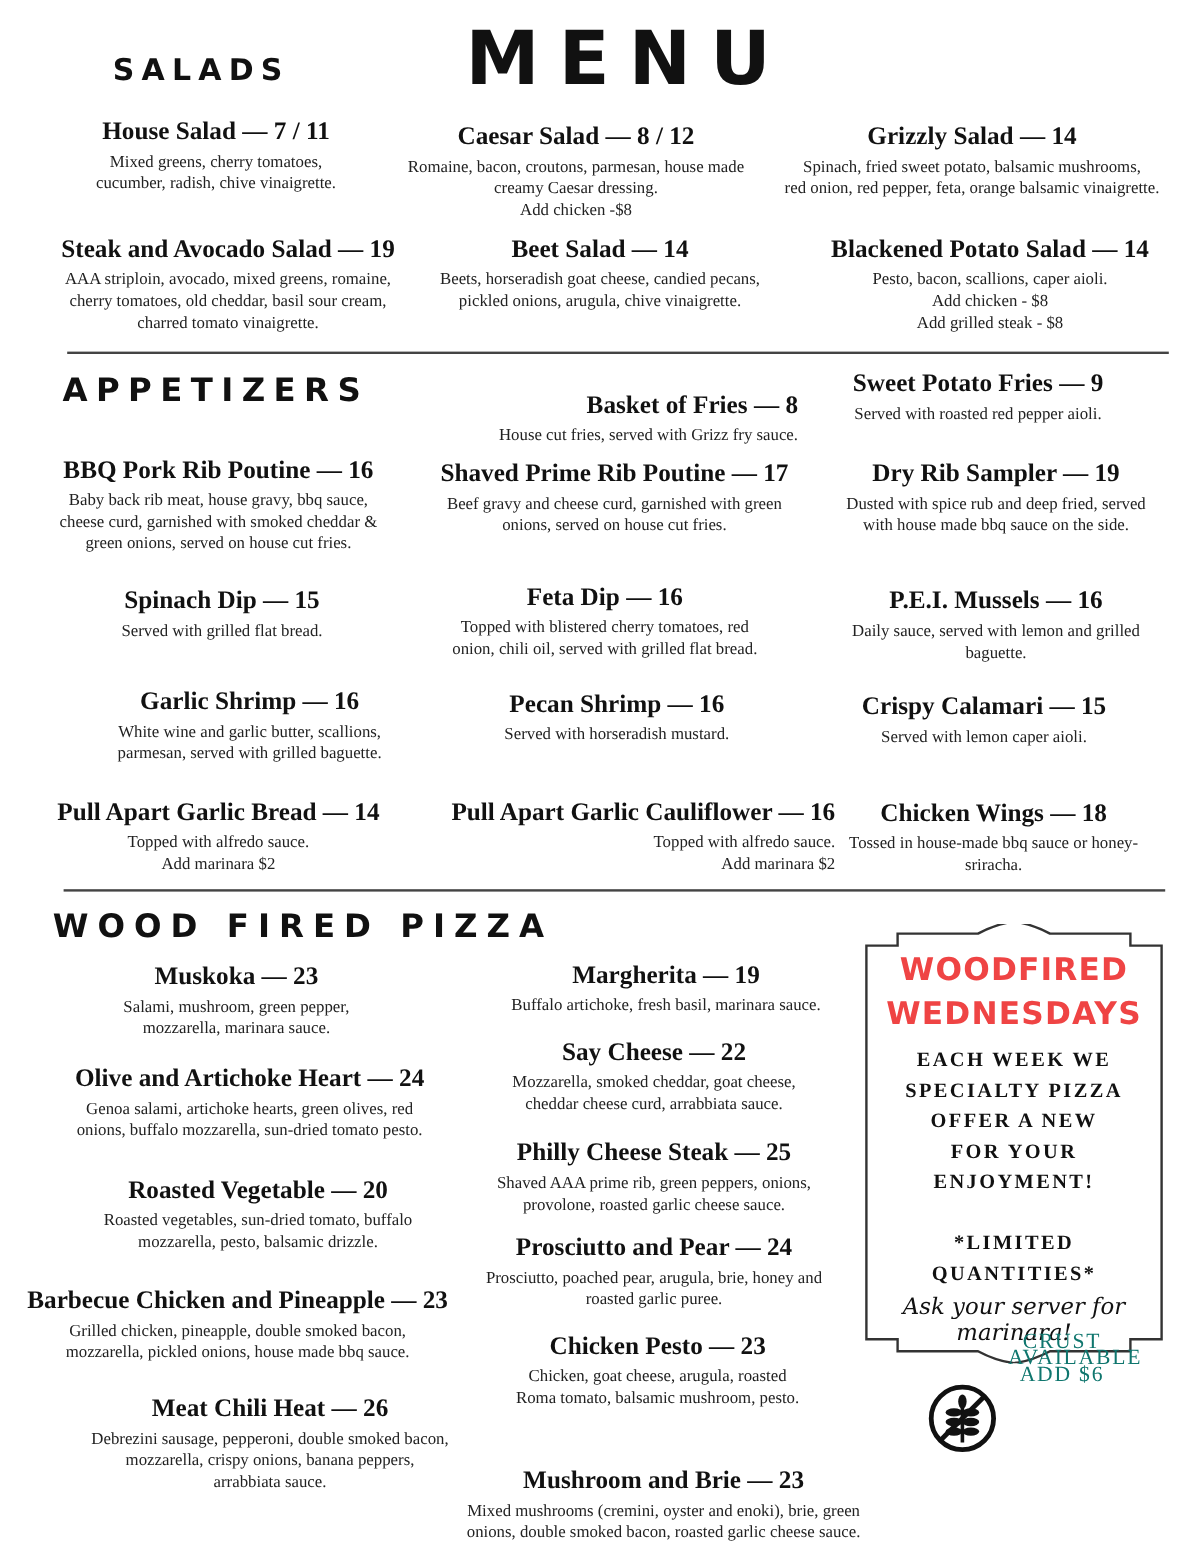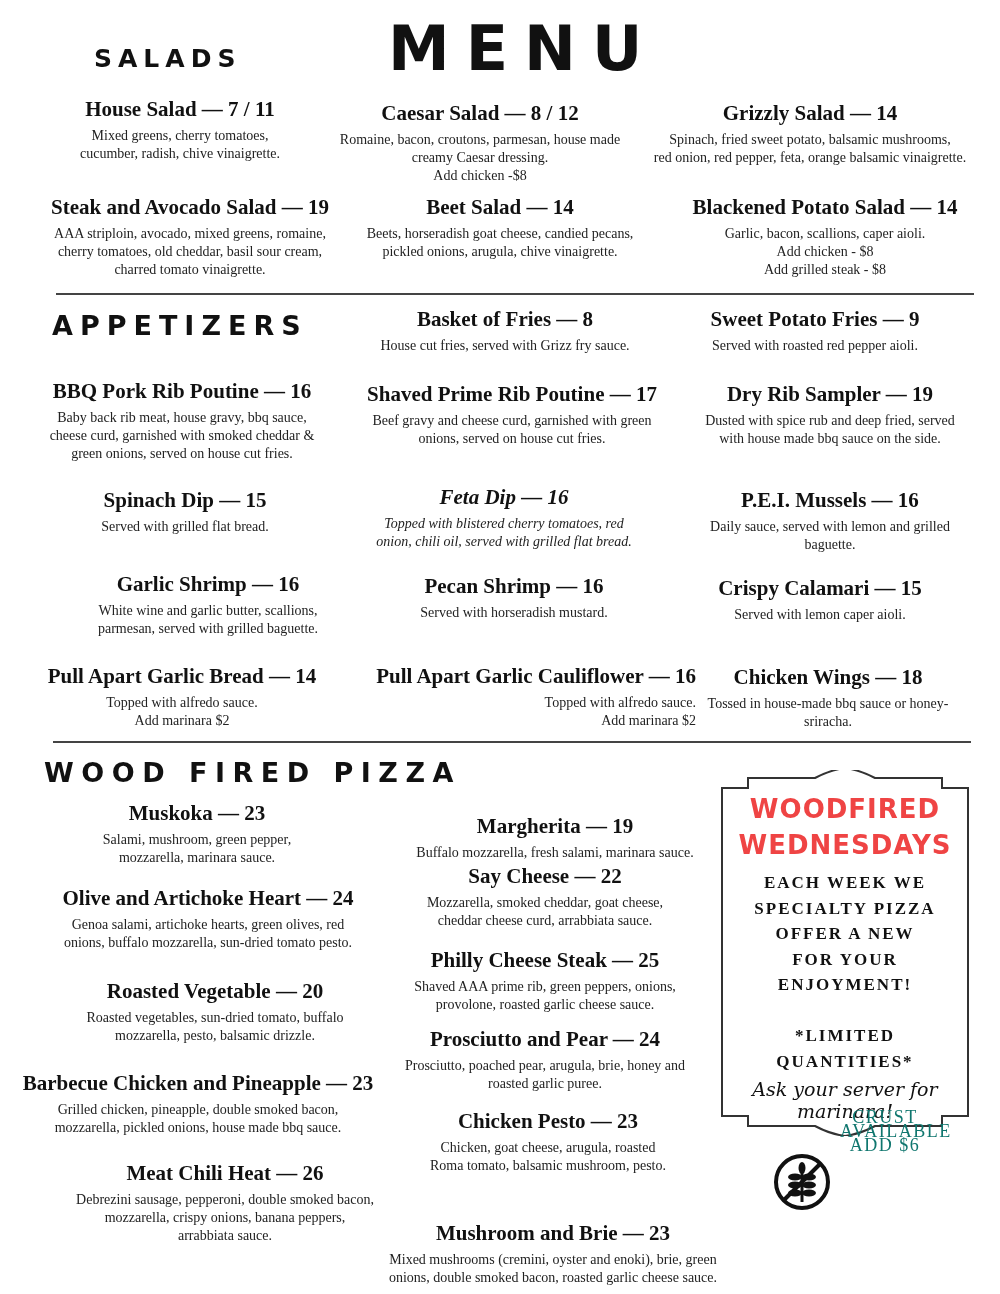--- a/index.html
+++ b/index.html
@@ -112,31 +112,31 @@
   <div class="name">Beet Salad — 14</div>
   <div class="desc">
     <span>Beets, horseradish goat cheese, candied pecans,</span>
     <span>pickled onions, arugula, chive vinaigrette.</span>
   </div>
 </div>
 
 <div class="item" style="left:670px; top:194px; width:310px;">
   <div class="name">Blackened Potato Salad  — 14</div>
   <div class="desc">
-    <span>Garlic, bacon, scallions, caper aioli.</span>
+    <span>Pesto, bacon, scallions, caper aioli.</span>
     <span>Add chicken - $8</span>
     <span>Add grilled steak - $8</span>
   </div>
 </div>
 
 <div class="rule" style="left:56px; top:293px; width:918px;"></div>
 
 <div class="section-heading h-apps">APPETIZERS</div>
 
-<div class="item" style="left:345px; top:306px; width:320px;">
+<div class="item" style="left:345px; top:324px; width:320px;text-align:right;">
   <div class="name">Basket of Fries — 8</div>
   <div class="desc">
     <span>House cut fries, served with Grizz fry sauce.</span>
   </div>
 </div>
 
 <div class="item" style="left:660px; top:306px; width:310px;">
   <div class="name">Sweet Potato Fries — 9</div>
   <div class="desc">
     <span>Served with roasted red pepper aioli.</span>
@@ -168,21 +168,21 @@
   </div>
 </div>
 
 <div class="item" style="left:25px; top:487px; width:320px;">
   <div class="name">Spinach Dip — 15</div>
   <div class="desc">
     <span>Served with grilled flat bread.</span>
   </div>
 </div>
 
-<div class="item" style="left:344px; top:484px; width:320px;font-style:italic;">
+<div class="item" style="left:344px; top:484px; width:320px;">
   <div class="name">Feta Dip — 16</div>
   <div class="desc">
     <span>Topped with blistered cherry tomatoes, red</span>
     <span>onion, chili oil, served with grilled flat bread.</span>
   </div>
 </div>
 
 <div class="item" style="left:680px; top:487px; width:300px;">
   <div class="name">P.E.I. Mussels — 16</div>
   <div class="desc">
@@ -275,24 +275,24 @@
 
 <div class="item" style="left:45px; top:1160px; width:360px;">
   <div class="name">Meat Chili Heat — 26</div>
   <div class="desc">
     <span>Debrezini sausage, pepperoni, double smoked bacon,</span>
     <span>mozzarella, crispy onions, banana peppers,</span>
     <span>arrabbiata sauce.</span>
   </div>
 </div>
 
-<div class="item" style="left:385px; top:799px; width:340px;margin-top:14px;">
+<div class="item" style="left:385px; top:799px; width:340px;">
   <div class="name">Margherita — 19</div>
   <div class="desc">
-    <span>Buffalo mozzarella, fresh salami, marinara sauce.</span>
+    <span>Buffalo artichoke, fresh basil, marinara sauce.</span>
   </div>
 </div>
 
 <div class="item" style="left:375px; top:863px; width:340px;">
   <div class="name">Say Cheese — 22</div>
   <div class="desc">
     <span>Mozzarella, smoked cheddar, goat cheese,</span>
     <span>cheddar cheese curd, arrabbiata sauce.</span>
   </div>
 </div>

